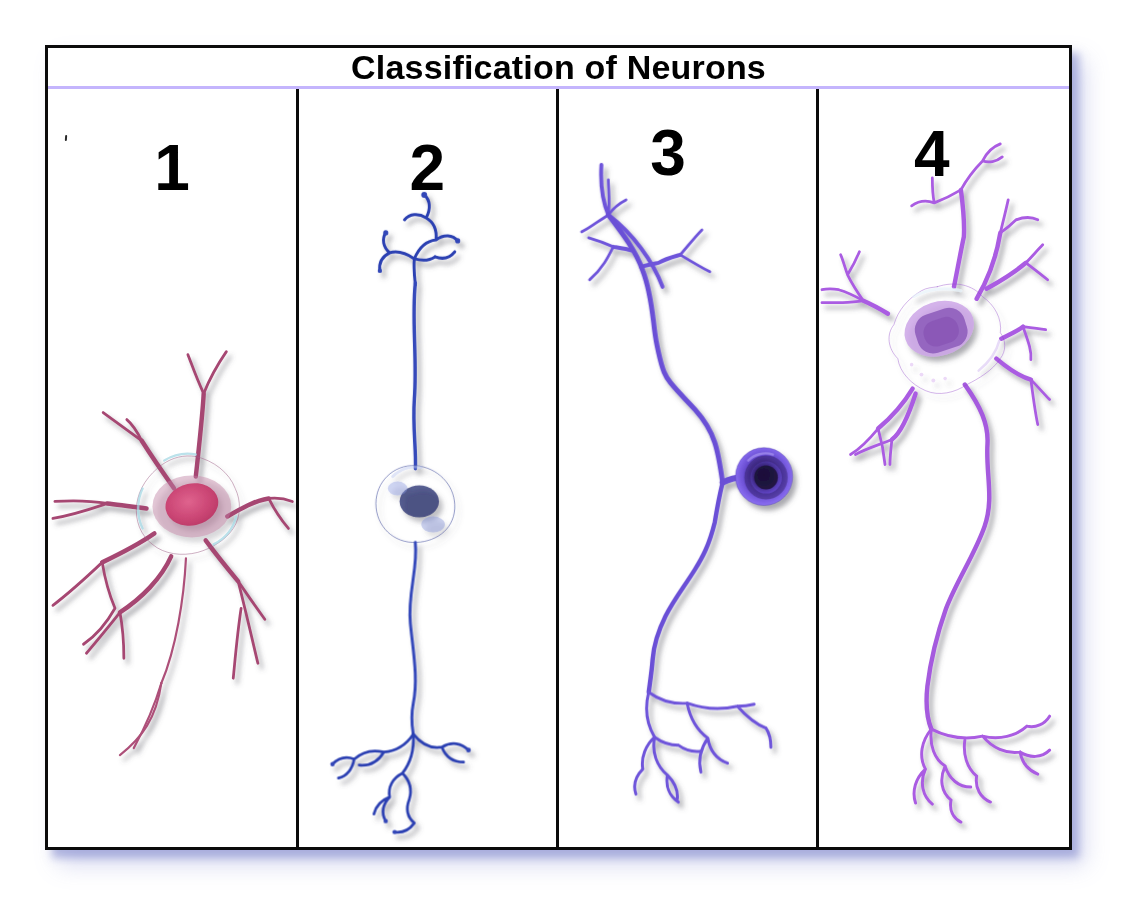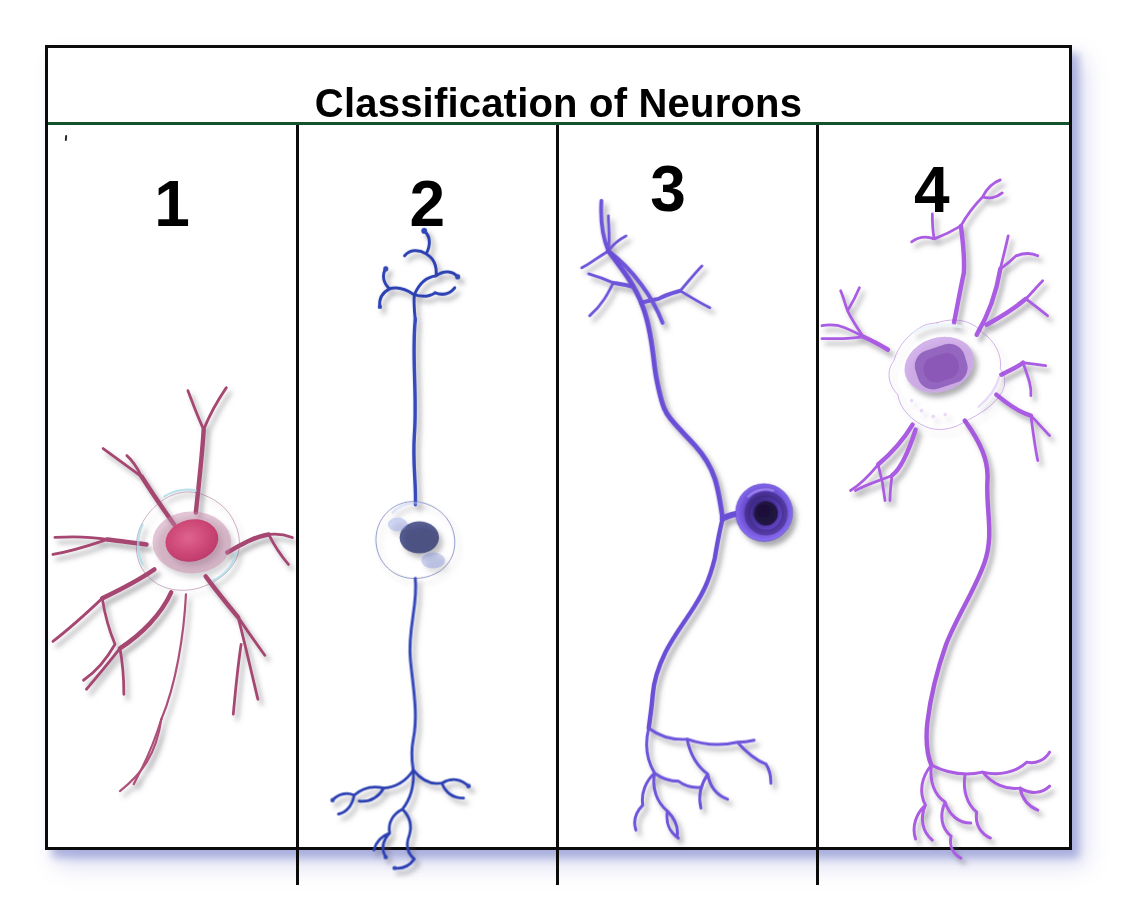--- a/index.html
+++ b/index.html
@@ -6,23 +6,23 @@
   .page{
     position:relative;width:1125px;height:900px;background:#ffffff;overflow:hidden;
     font-family:"Liberation Sans", sans-serif;
   }
   .figure{
     position:absolute;left:45px;top:45px;width:1027px;height:805px;
     box-sizing:border-box;border:3px solid #0b0b0b;background:#ffffff;
     box-shadow:7px 8px 8px rgba(118,126,200,0.50), 13px 15px 22px rgba(132,140,212,0.30);
   }
   .title-row{
-    height:41px;box-sizing:border-box;border-bottom:3px solid #14532d;
+    height:41px;box-sizing:border-box;border-bottom:3px solid #c4b5fd;
     display:flex;align-items:center;justify-content:center;
-    font-size:40px;font-weight:bold;color:#000;letter-spacing:0.2px;margin-top:36px;
+    font-size:34px;font-weight:bold;color:#000;letter-spacing:0.2px;
   }
   .body-row{display:flex;height:760px;}
   .panel{position:relative;box-sizing:border-box;height:100%;}
   .panel + .panel{border-left:3px solid #0b0b0b;}
   .p1{flex:252 1 0;}
   .p2{flex:260 1 0;}
   .p3{flex:261 1 0;}
   .p4{flex:254 1 0;}
   .num{
     position:absolute;left:0;right:0;top:47px;text-align:center;z-index:2;

